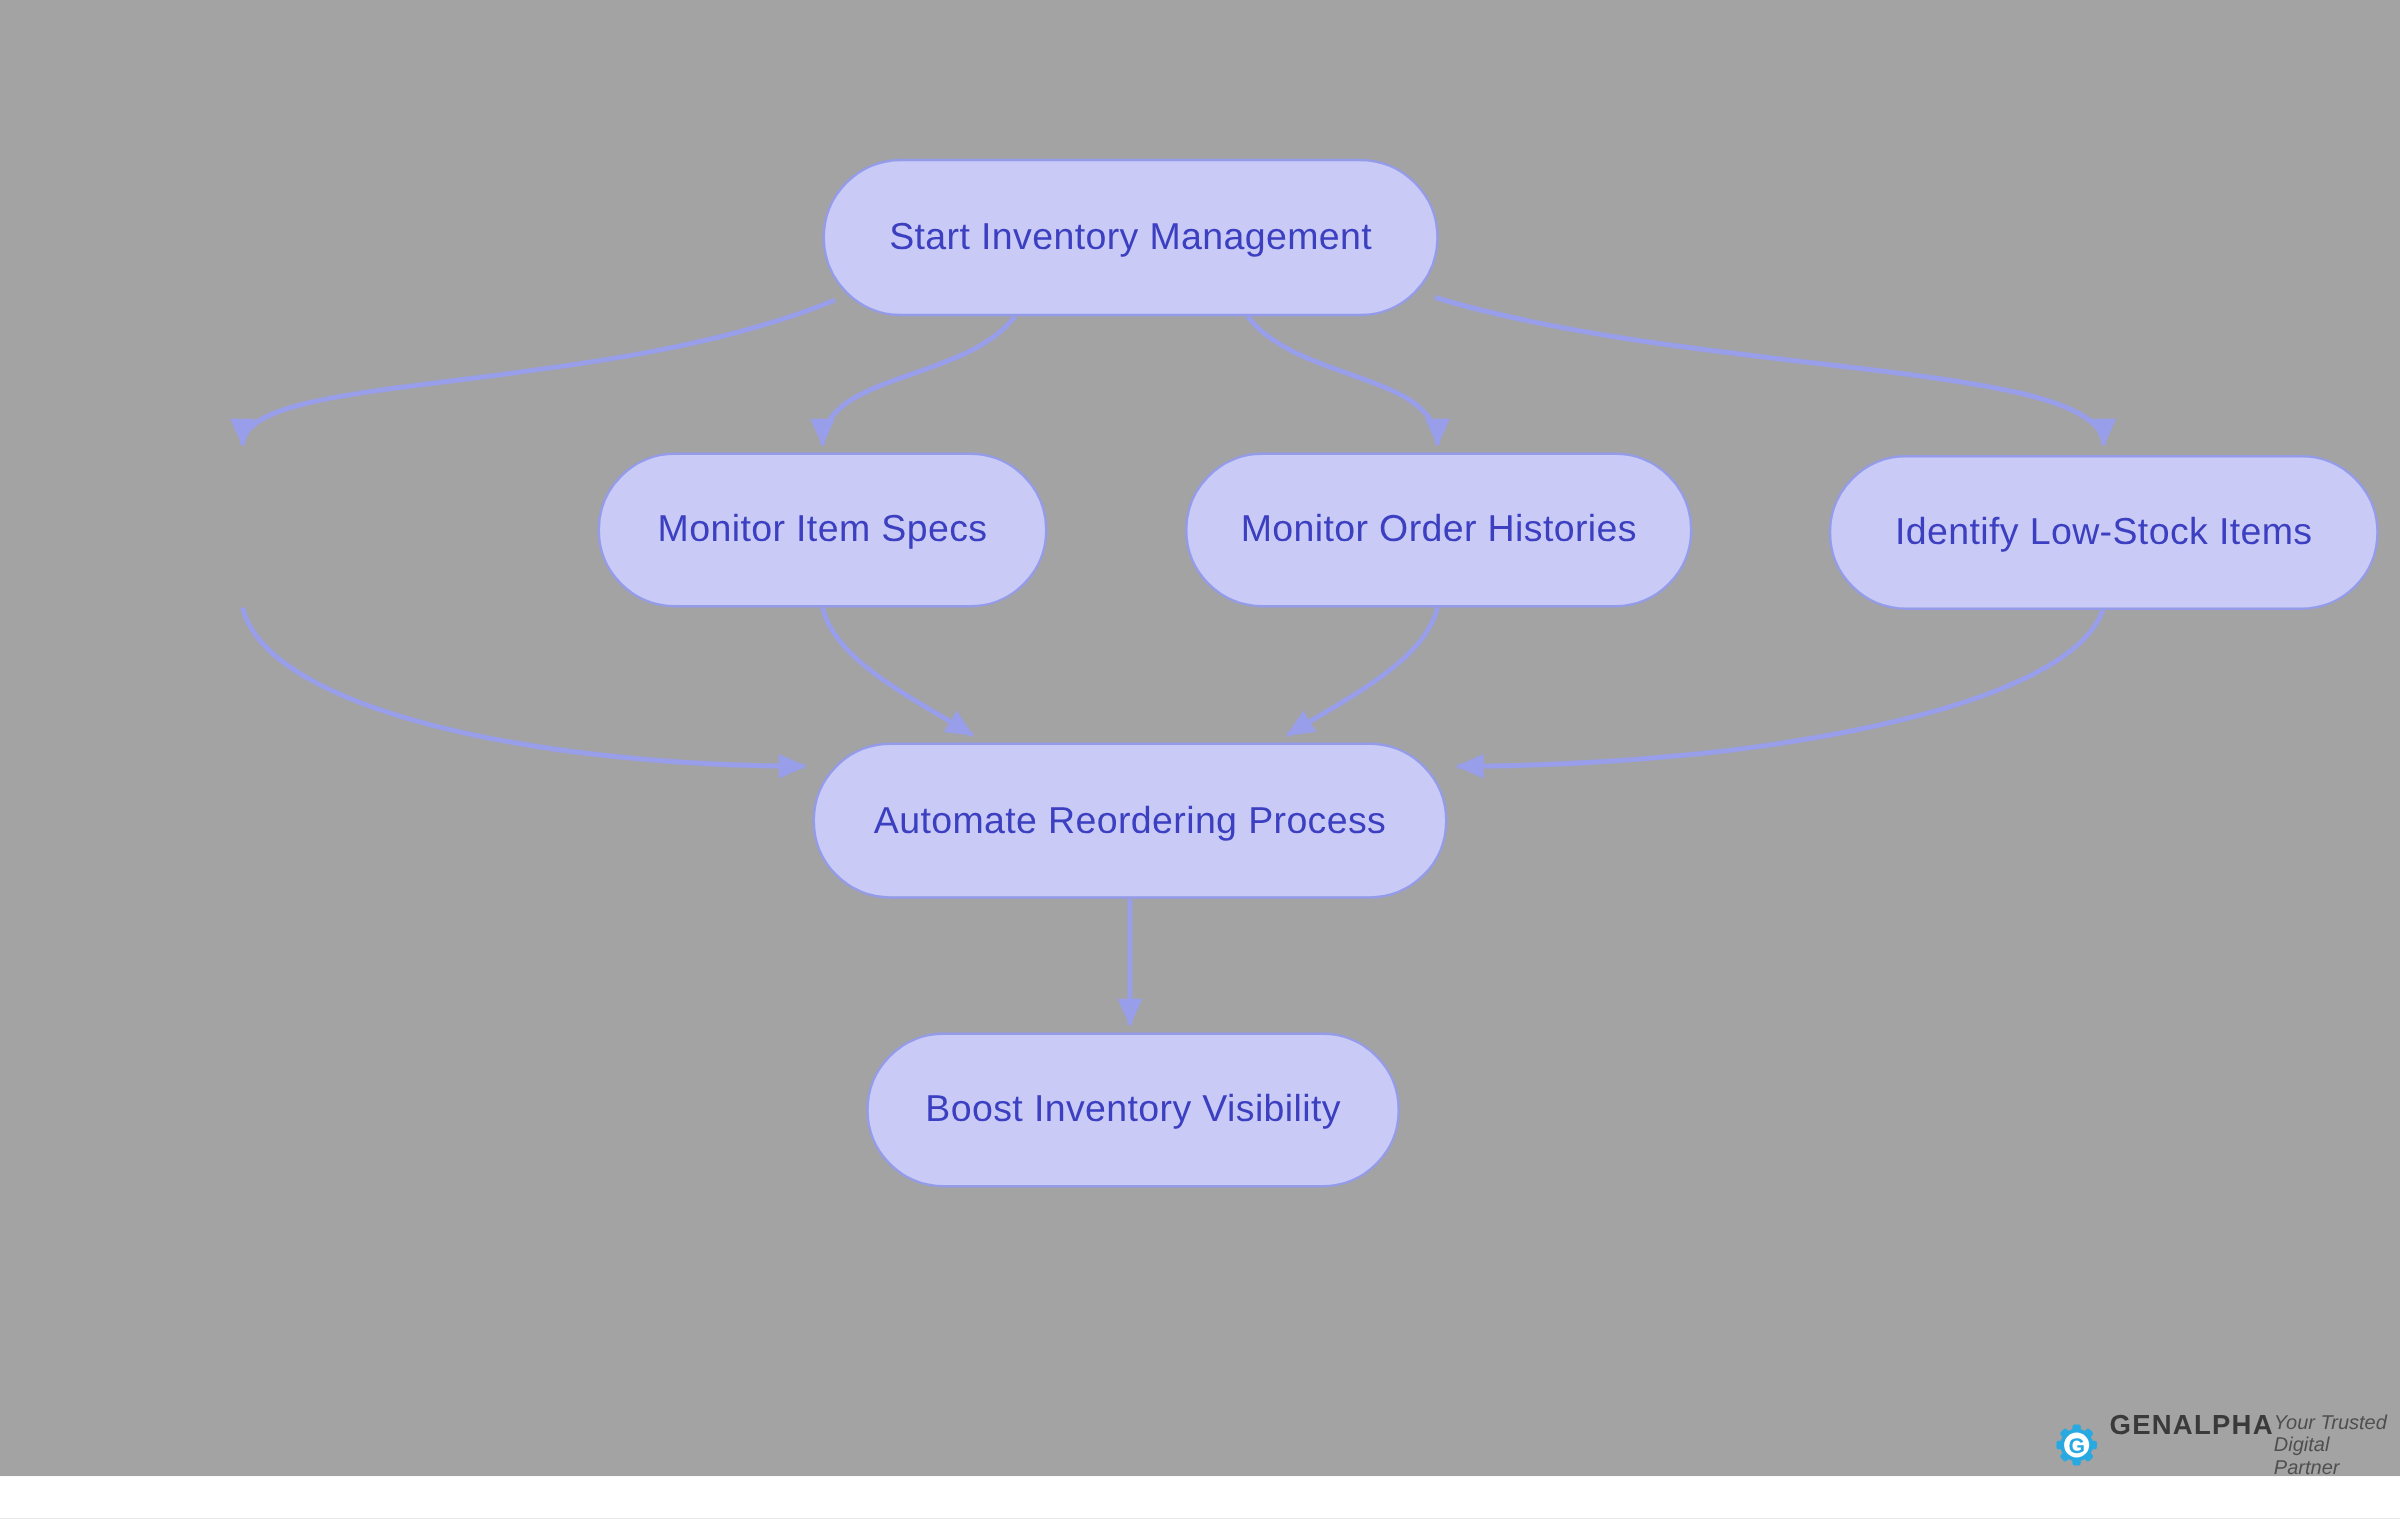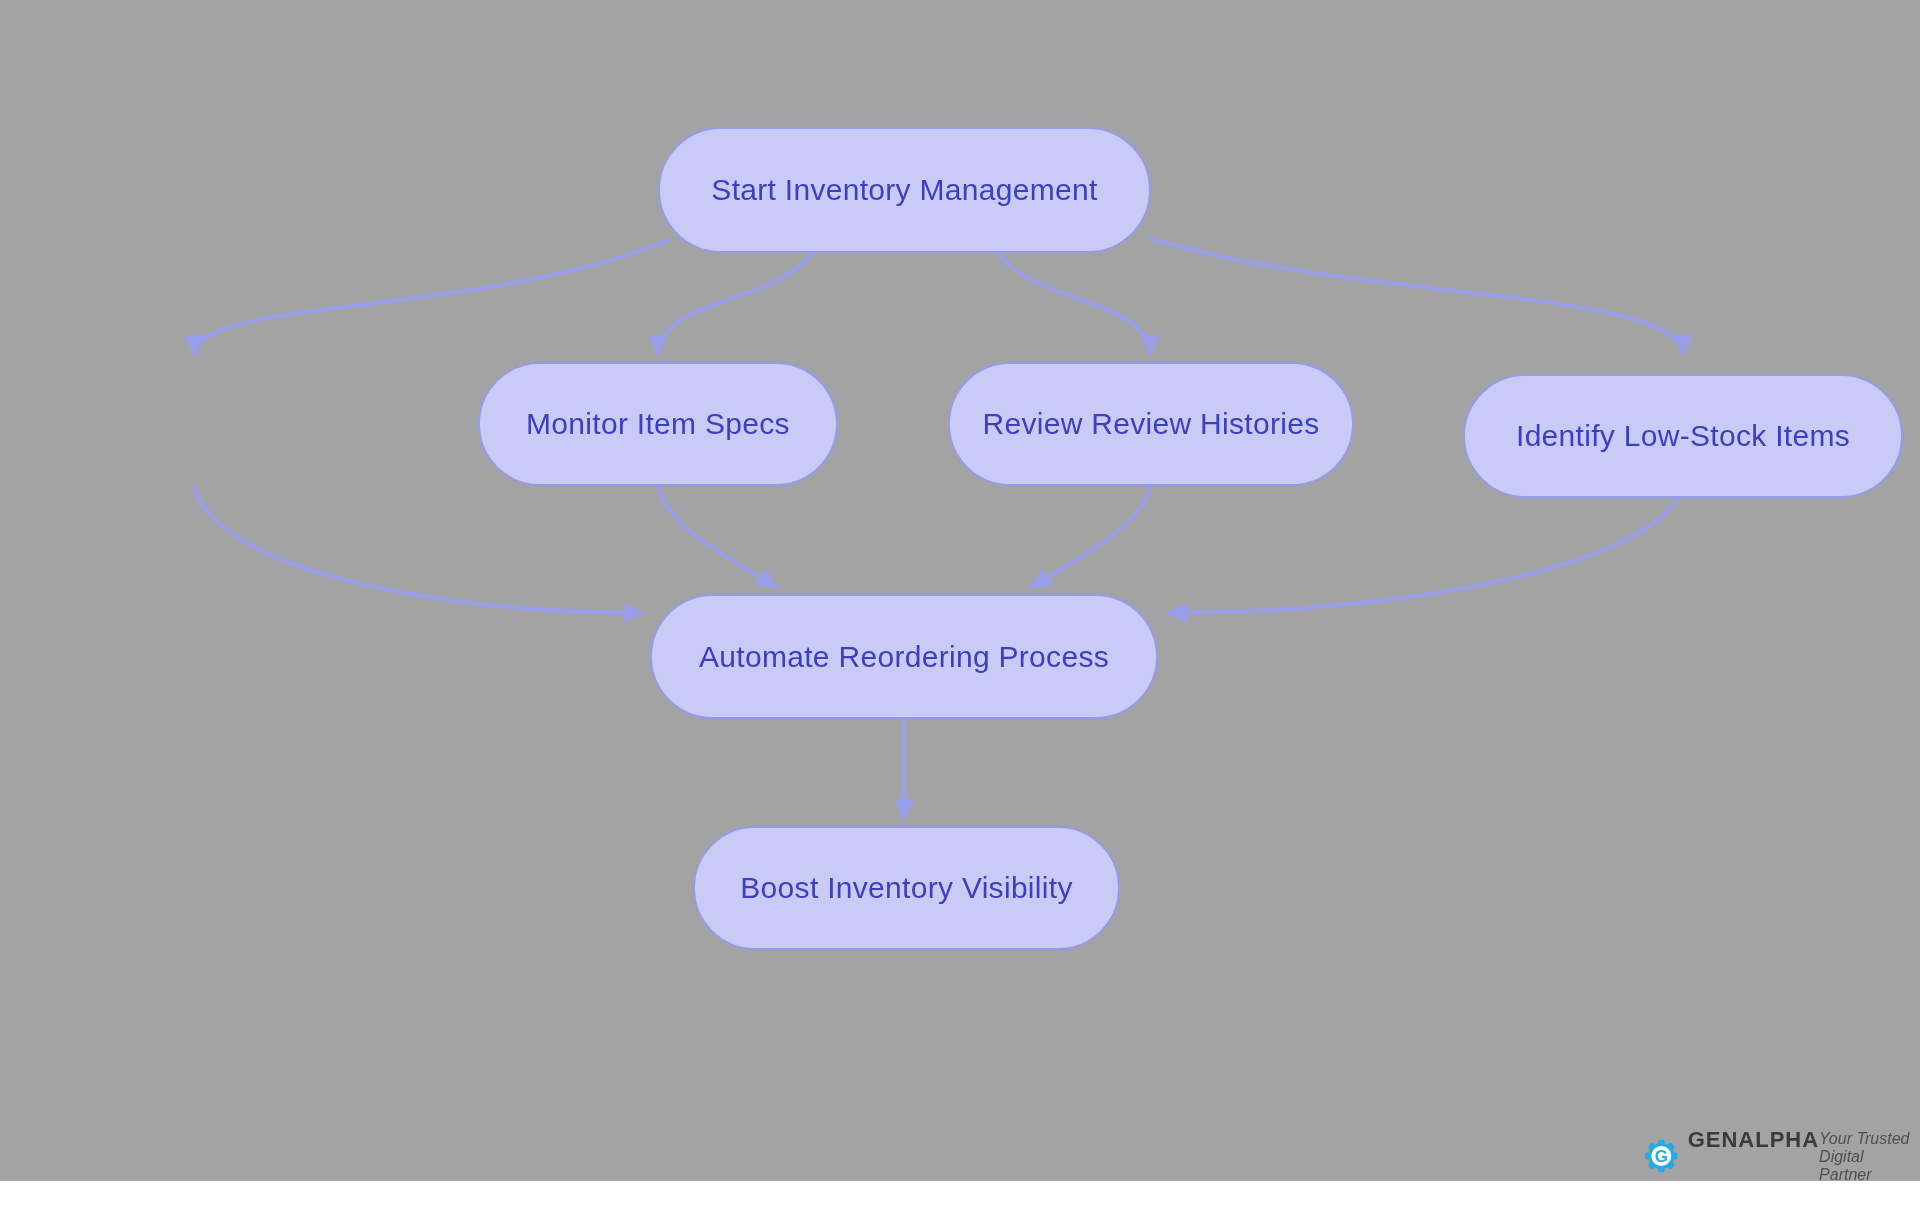--- a/index.html
+++ b/index.html
@@ -97,24 +97,24 @@
   <div class="node" style="left:658px; top:127px; width:493px; height:126px;">
     <span>Start Inventory Management</span>
   </div>
 
 
   <div class="node" style="left:478px; top:362px; width:360px; height:124px;">
     <span>Monitor Item Specs</span>
   </div>
 
   <div class="node" style="left:948px; top:362px; width:406px; height:124px;">
-    <span>Review Review Histories</span>
+    <span>Monitor Order Histories</span>
   </div>
 
-  <div class="node" style="left:1463px; top:374px; width:440px; height:124px;">
+  <div class="node" style="left:1463px; top:364px; width:440px; height:124px;">
     <span>Identify Low-Stock Items</span>
   </div>
 
   <div class="node" style="left:693px; top:826px; width:427px; height:124px;">
     <span>Boost Inventory Visibility</span>
   </div>
 
   <div class="node" style="left:650px; top:594px; width:508px; height:125px;">
     <span>Automate Reordering Process</span>
   </div>

